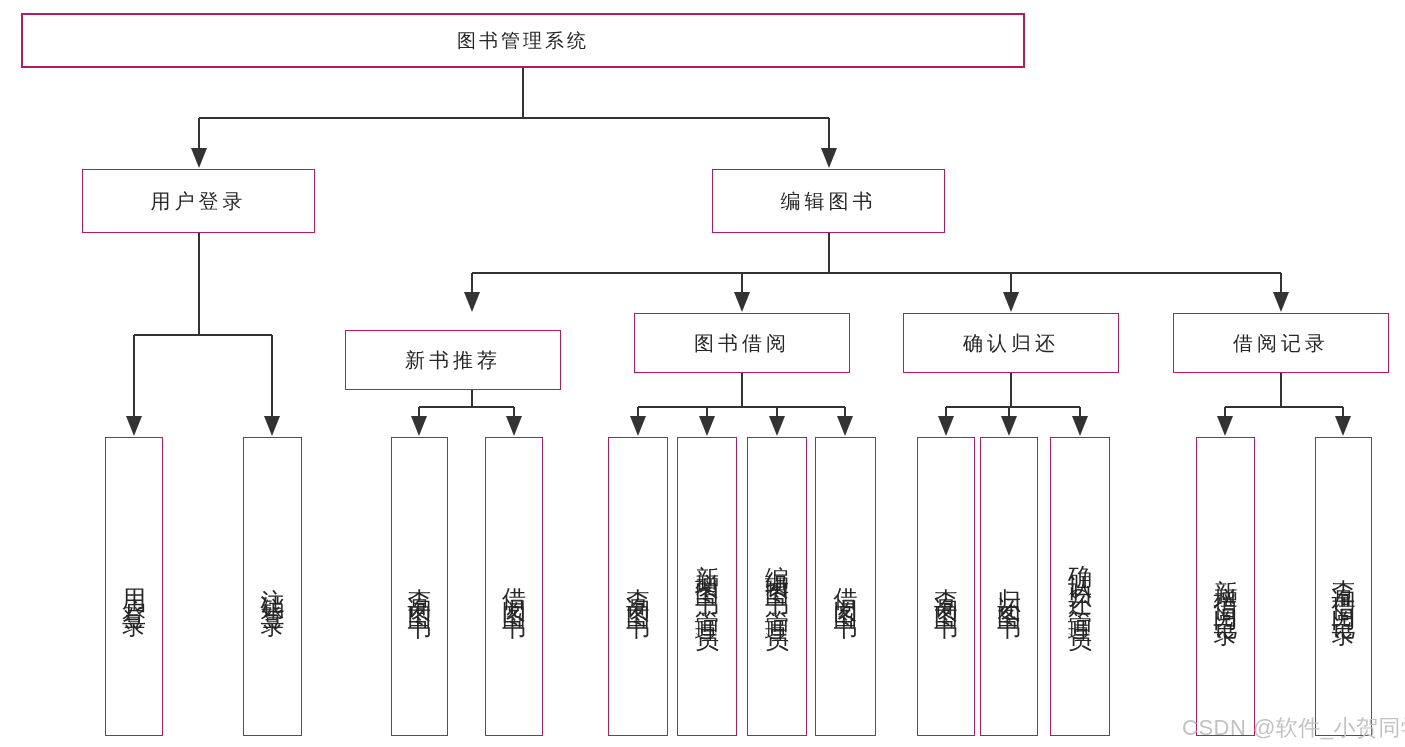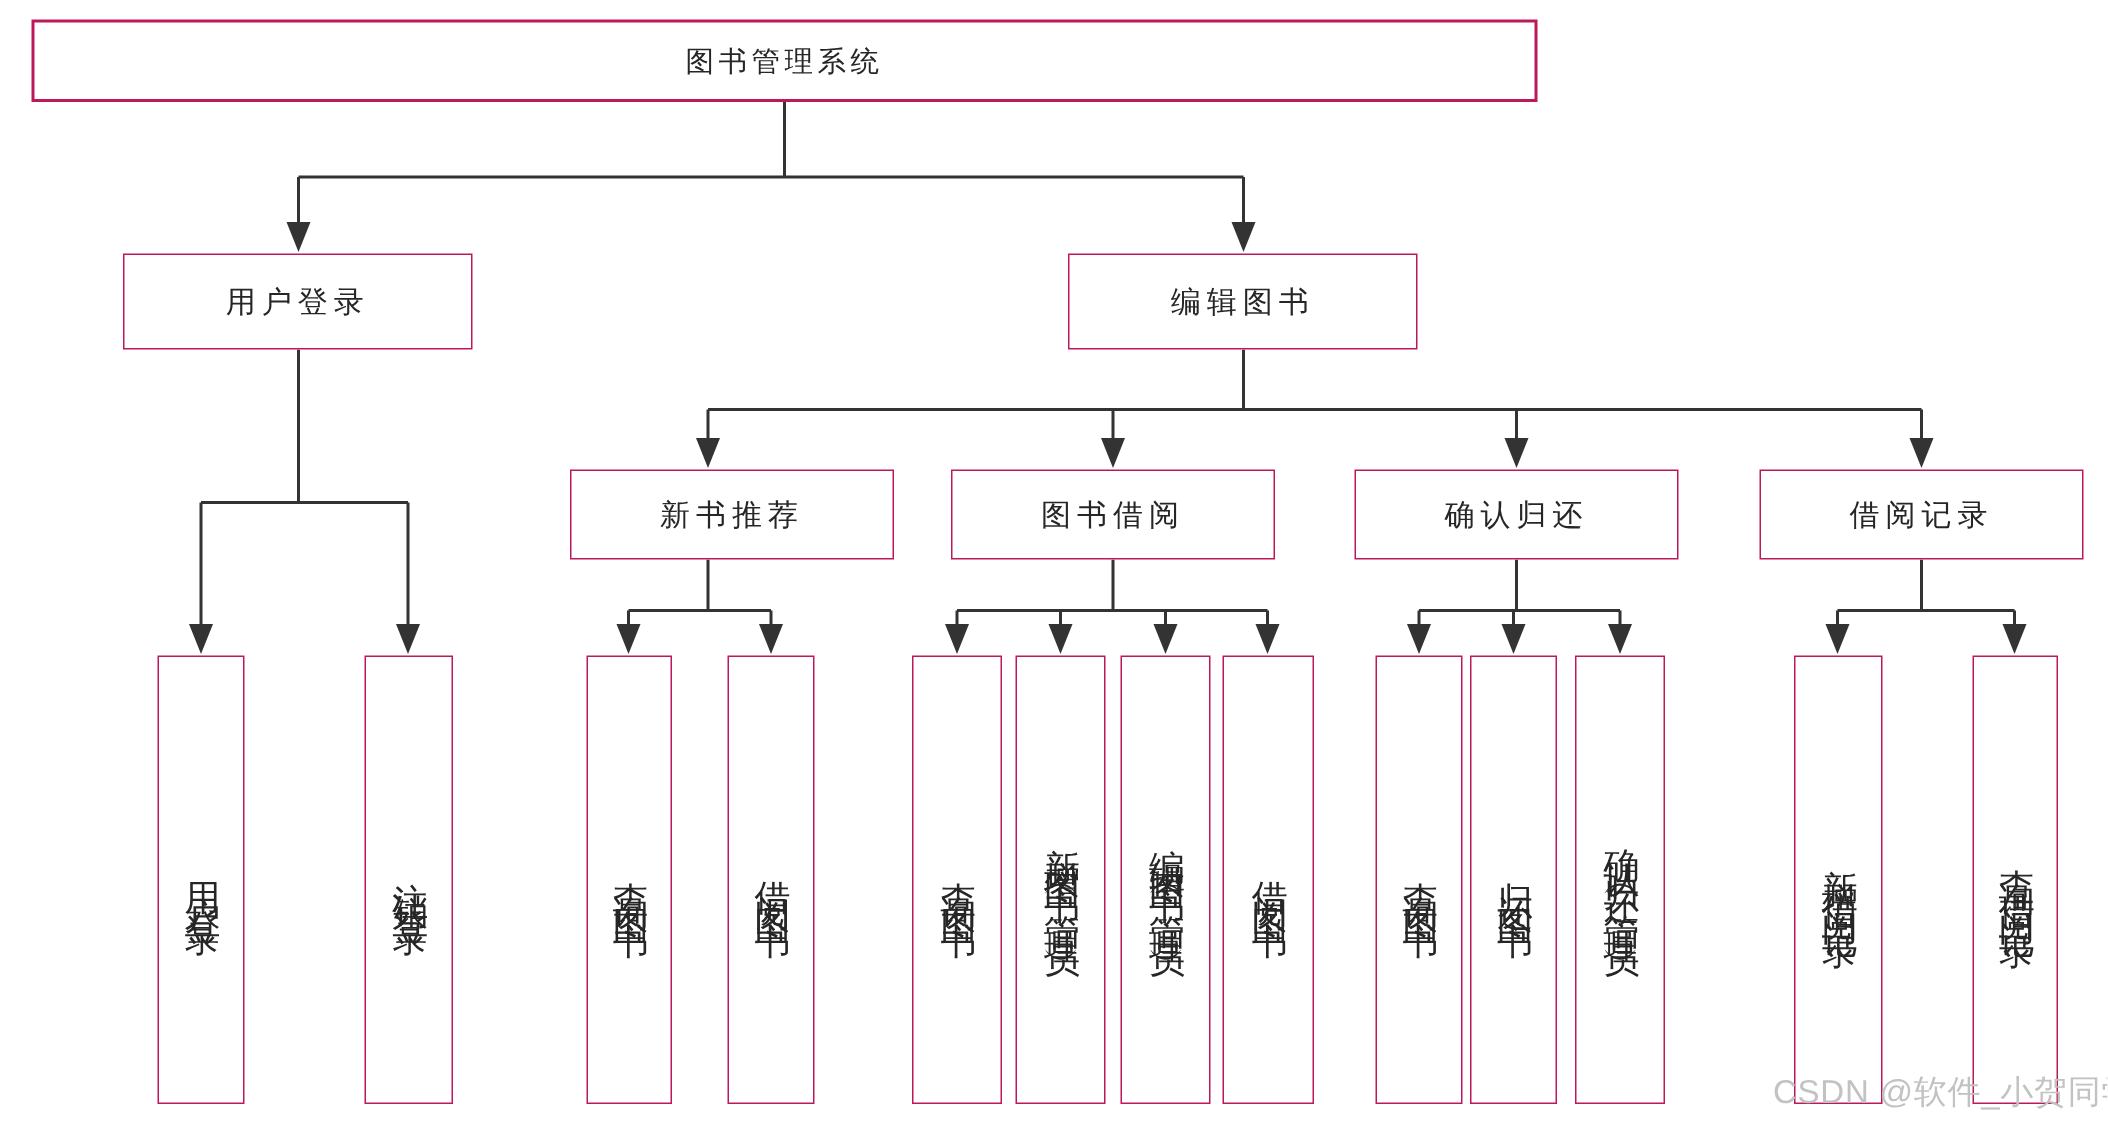--- a/index.html
+++ b/index.html
@@ -108,21 +108,21 @@
     <span>图书管理系统</span>
   </div>
 
   <div class="node lvl2" style="left:82px;">
     <span>用户登录</span>
   </div>
   <div class="node lvl2" style="left:712px;">
     <span>编辑图书</span>
   </div>
 
-  <div class="node lvl3" style="left:380px;">
+  <div class="node lvl3" style="left:345px;margin-top:17px;">
     <span>新书推荐</span>
   </div>
   <div class="node lvl3" style="left:634px;">
     <span>图书借阅</span>
   </div>
   <div class="node lvl3" style="left:903px;">
     <span>确认归还</span>
   </div>
   <div class="node lvl3" style="left:1173px;">
     <span>借阅记录</span>

